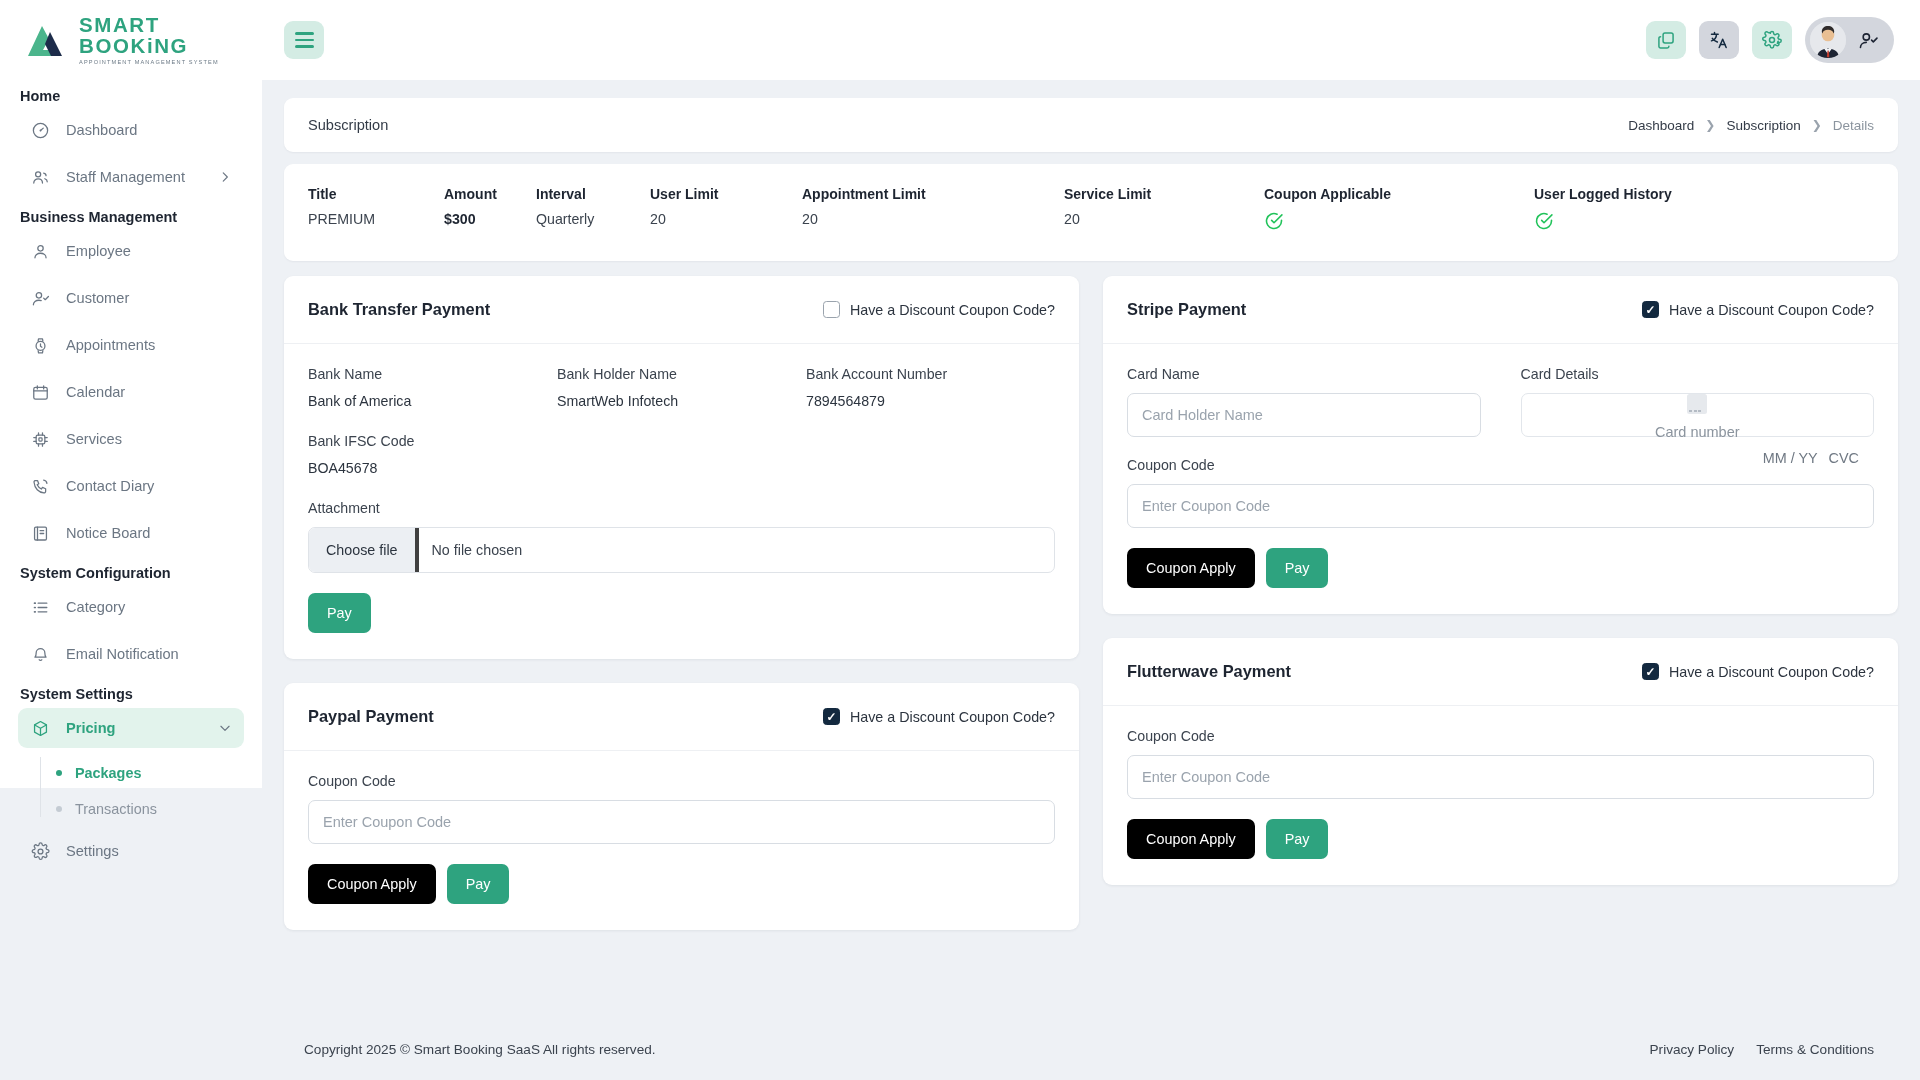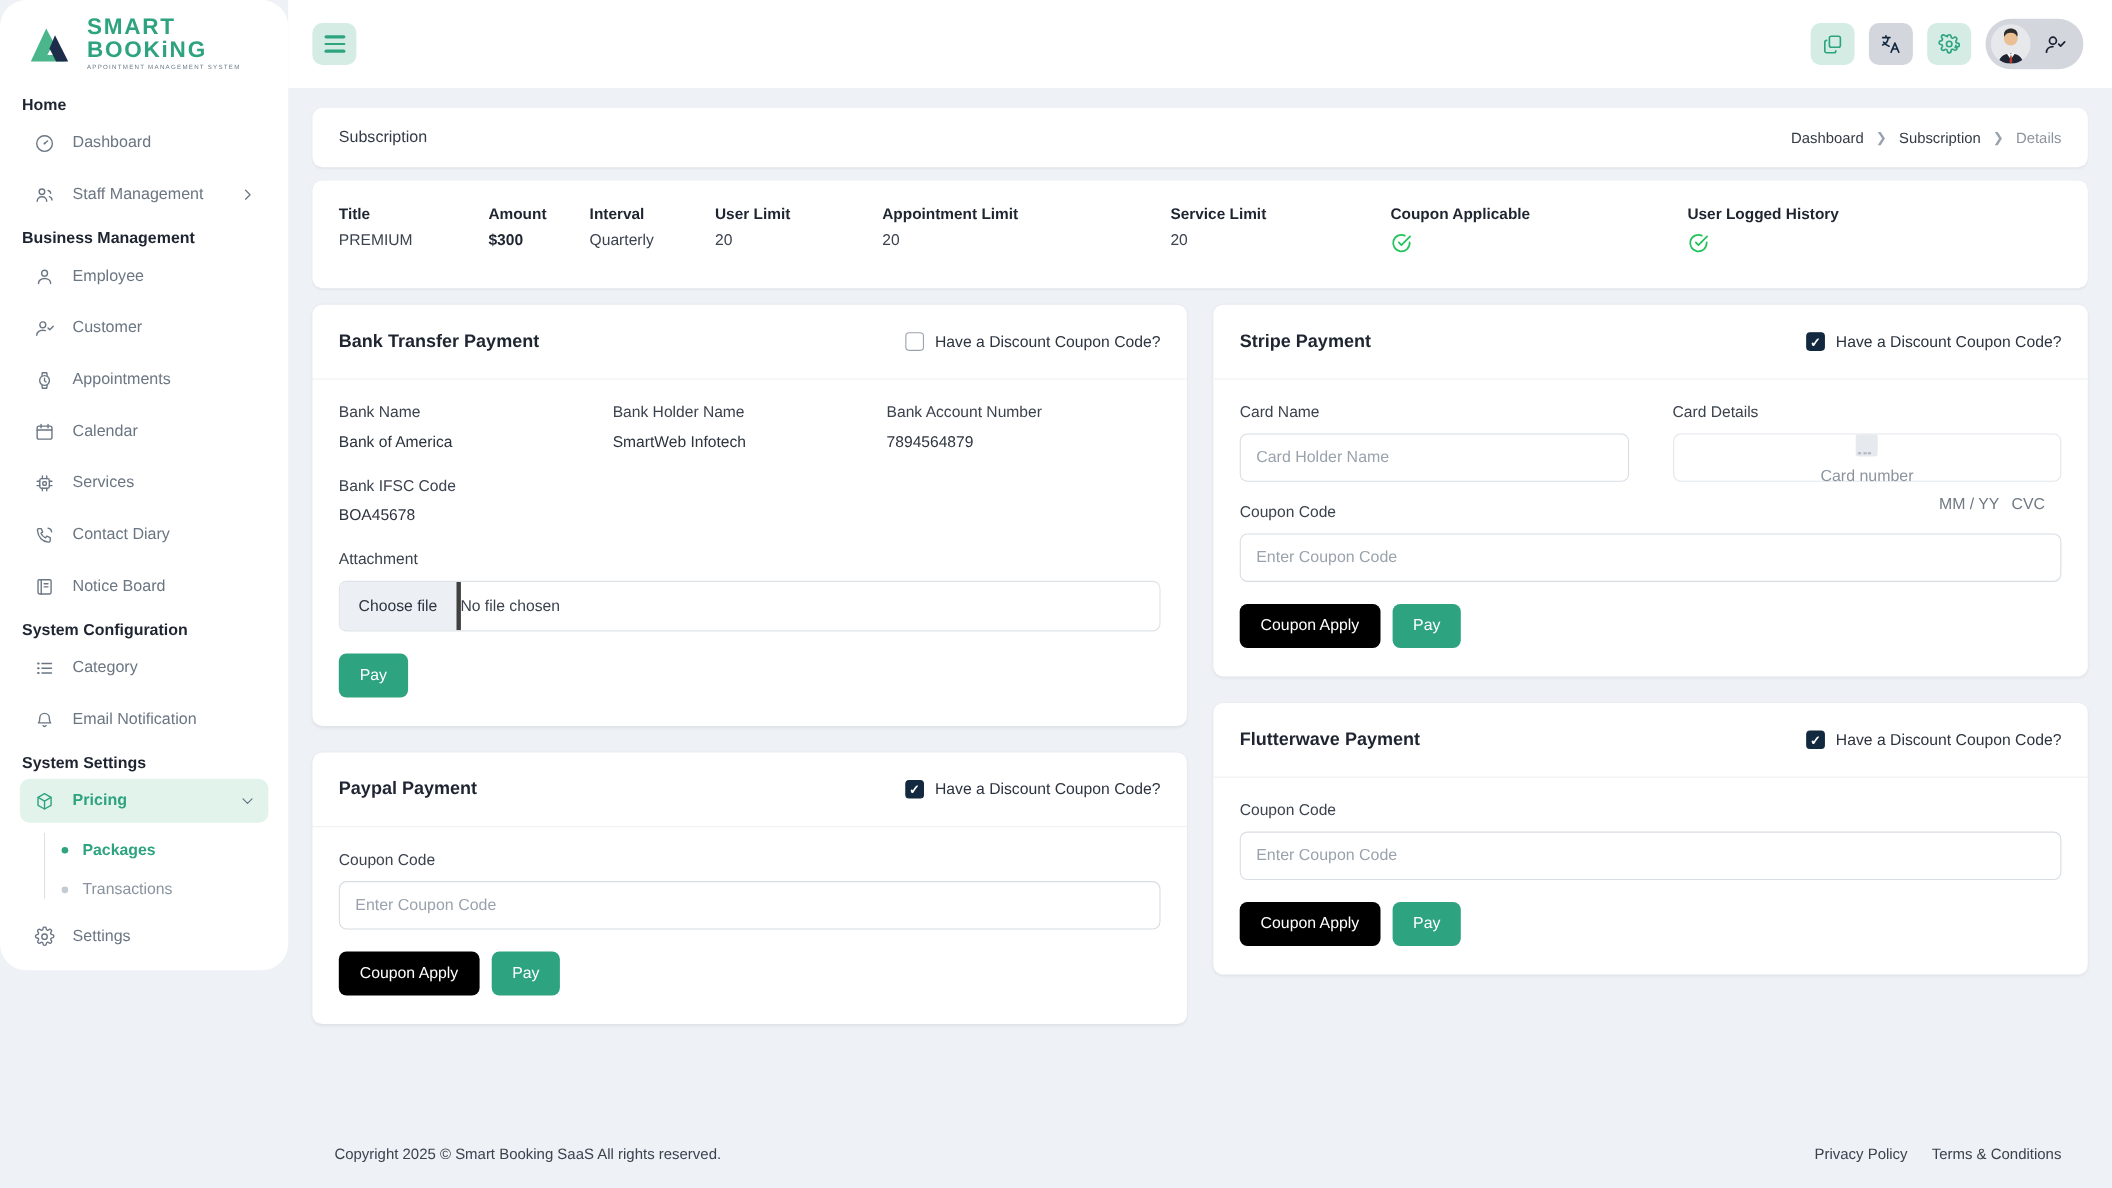--- a/index.html
+++ b/index.html
@@ -6,22 +6,22 @@
   html, body {
     width: 1920px; height: 1080px;
     font-family: "Liberation Sans", sans-serif;
     background: #eef1f5;
     overflow: hidden;
   }
   .app { display: flex; width: 1920px; height: 1080px; }
 
   
   .sidebar {
-    width: 262px; height: 882px; background: #ffffff;
-    flex: 0 0 262px; padding: 0 0 10px 0; position: relative; border-radius: 24px;
+    width: 262px; height: 788px; background: #ffffff;
+    flex: 0 0 262px; padding: 0 0 10px 0; position: relative;
   }
   .logo-wrap { height: 80px; display: flex; align-items: center; padding-left: 26px; }
   .logo-mark { width: 44px; height: 36px; flex: 0 0 44px; position: relative; margin-right: 9px; }
   .logo-text { display: flex; flex-direction: column; justify-content: center; }
   .logo-title { font-size: 20.5px; font-weight: 700; color: #2ea37f; letter-spacing: 1.6px; line-height: 1; }
   .logo-title .b2 { color: #2ea37f; }
   .logo-sub { font-size: 5.6px; color: #6c7a86; letter-spacing: 1.15px; margin-top: 3px; }
 
   .nav { padding: 0 18px; }
   .nav-group { font-size: 14.5px; font-weight: 700; color: #1e2531; margin: 12px 0 6px 2px; }
@@ -119,21 +119,21 @@
   }
   .cc-icon { width: 20px; height: 14px; border-radius: 2.5px; background: #e6e9ed;
              display:flex; align-items:flex-end; padding: 2px; gap: 1.5px; flex: 0 0 20px; }
   .cc-icon i { display:block; width: 3px; height: 2.5px; background: #b4bbc4; }
   .cc-ph { font-size: 14.5px; color: #8b949e; }
   .cc-right { margin-left: auto; display: flex; gap: 11px; font-size: 14.4px; color: #6f7883; }
 
   .file-input { display: flex; height: 46px; border: 1px solid #dfe3e8; border-radius: 7px; overflow: hidden; max-width: 760px; }
   .file-btn { background: #eceff3; border-right: 4px solid #404040; display: flex; align-items: center;
               padding: 0 17px; font-size: 14.3px; color: #2c343f; cursor: pointer; }
-  .file-name { display: flex; align-items: center; padding: 0 0; font-size: 14.3px; color: #3b434e; }
+  .file-name { display: flex; align-items: center; padding: 0 13px; font-size: 14.3px; color: #3b434e; }
 
   .btn { border: none; border-radius: 7px; font-family: "Liberation Sans", sans-serif;
          font-size: 14.4px; color: #fff; cursor: pointer; height: 40px; padding: 0 17px; }
   .btn.pay { background: #2ea37f; padding: 0 19px; }
   .btn.coupon { background: #000000; padding: 0 19px; }
   .btn-row { display: flex; gap: 11px; margin-top: 20px; }
 
   .two-col { display: flex; gap: 40px; }
   .two-col > div { flex: 1; min-width: 0; }
 

